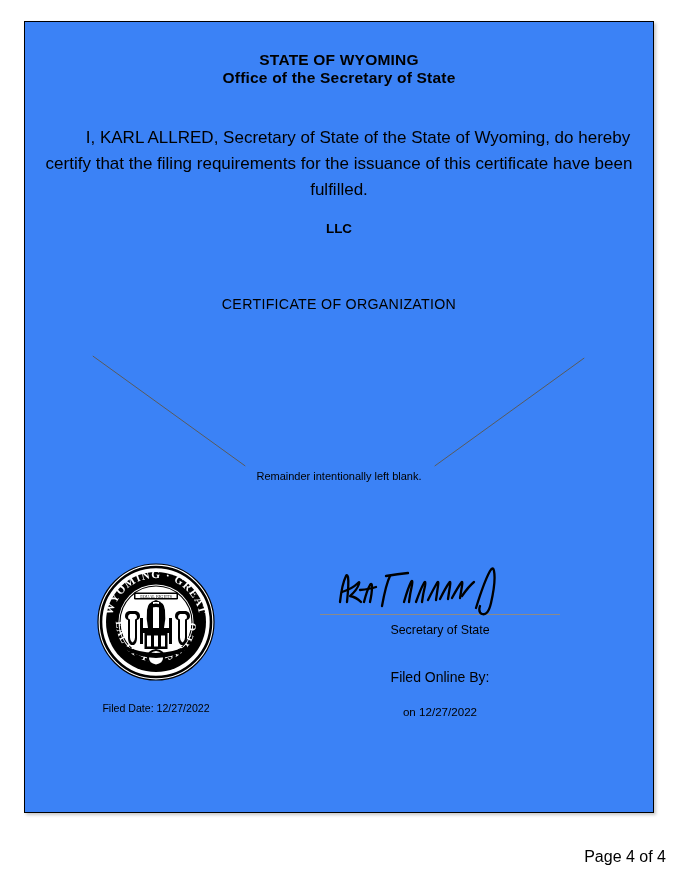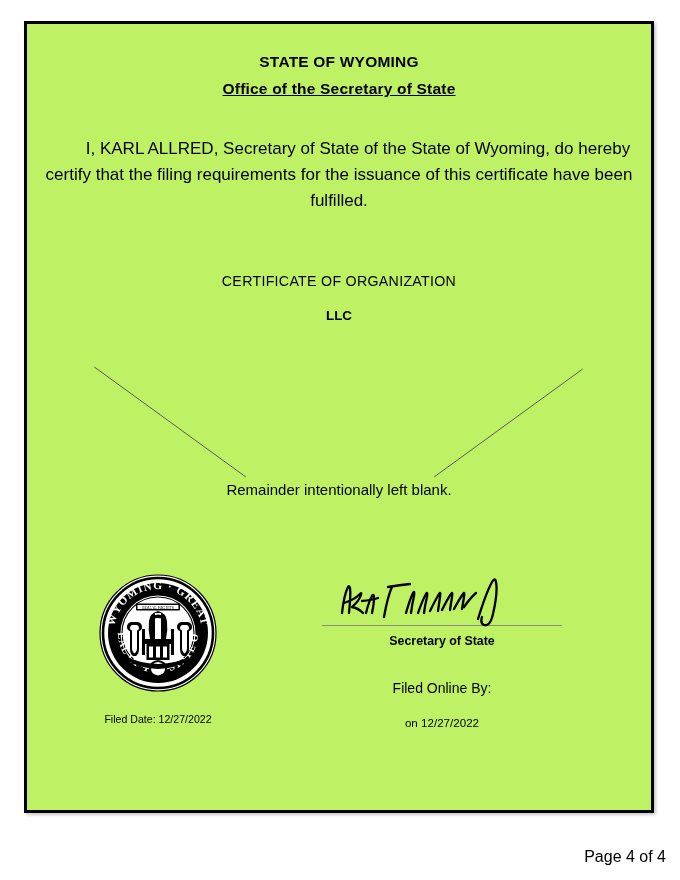--- a/index.html
+++ b/index.html
@@ -15,34 +15,34 @@
     color: #000000;
     overflow: hidden;
   }
 
   #page-sheet {
     position: absolute;
     left: 24px;
     top: 21px;
     width: 630px;
     height: 792px;
-    background: #bef264;
-    border: 3px solid #000000;
+    background: #3b82f6;
+    border: 1px solid #000000;
     box-shadow: 2px 2px 3px rgba(0,0,0,0.22);
     box-sizing: border-box;
   }
 
   .doc-title {
     text-align: center;
     font-weight: bold;
     font-size: 15.5px;
     letter-spacing: 0.2px;
   }
   #title-state { margin-top: 29px; }
-  #title-office { margin-top: 9px; text-decoration: underline; }
+  #title-office { margin-top: 0; }
 
   .body-para {
     margin: 0 14px;
     font-size: 17px;
     line-height: 1.52;
     text-indent: 38px;
     text-align: center;
   }
   #para-certify { margin-top: 38px; }
   #para-seal { margin-top: 41px; }
@@ -72,21 +72,21 @@
     top: 0;
     width: 100%;
     height: 100%;
   }
   #blank-note {
     position: absolute;
     left: 0;
     right: 0;
     top: 122px;
     text-align: center;
-    font-size: 15px;
+    font-size: 11px;
   }
 
   #signature-area {
     position: relative;
     height: 170px;
     margin-top: 56px;
   }
 
   #seal-block {
     position: absolute;
@@ -121,21 +121,20 @@
   }
   #sign-rule {
     width: 240px;
     height: 0;
     border-top: 1px solid #8a8a8a;
     margin: -2px auto 0 auto;
   }
   #sign-title {
     margin-top: 8px;
     font-size: 12.4px;
-    font-weight: bold;
   }
   #filed-online-label {
     margin-top: 32px;
     font-size: 14px;
   }
   #filed-online-name {
     margin-top: 6px;
     font-size: 11.6px;
     min-height: 14px;
   }
@@ -153,22 +152,22 @@
 </head>
 <body>
 
 <div id="page-sheet">
 
   <div class="doc-title" id="title-state">STATE OF WYOMING</div>
   <div class="doc-title" id="title-office">Office of the Secretary of State</div>
 
   <p class="body-para" id="para-certify">I, KARL ALLRED, Secretary of State of the State of Wyoming, do hereby certify that the filing requirements for the issuance of this certificate have been fulfilled.</p>
 
+  <div class="center-line" id="cert-entity">LLC</div>
   <div class="center-line" id="cert-heading">CERTIFICATE OF ORGANIZATION</div>
-  <div class="center-line" id="cert-entity">LLC</div>
 
 
   <div id="blank-zone">
     <svg viewBox="0 0 630 158" preserveAspectRatio="none">
       <line x1="68" y1="8" x2="221" y2="118" stroke="#5a5a5a" stroke-width="1"></line>
       <line x1="411" y1="118" x2="561" y2="10" stroke="#5a5a5a" stroke-width="1"></line>
     </svg>
     <div id="blank-note">Remainder intentionally left blank.</div>
   </div>
 

